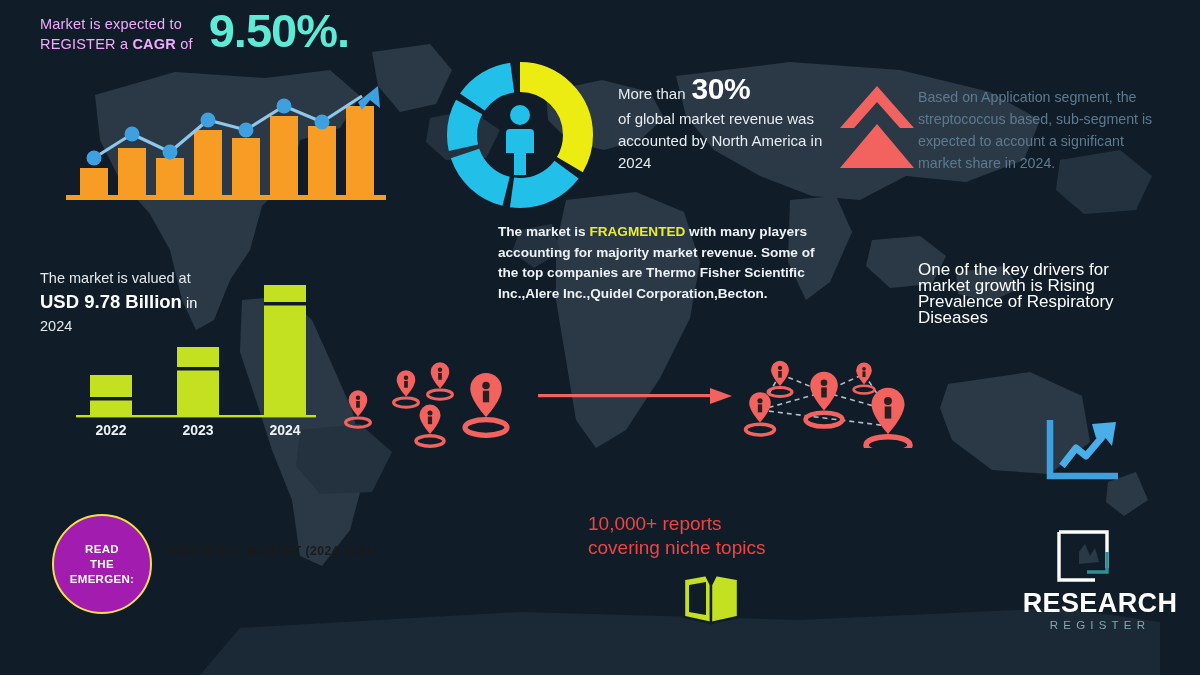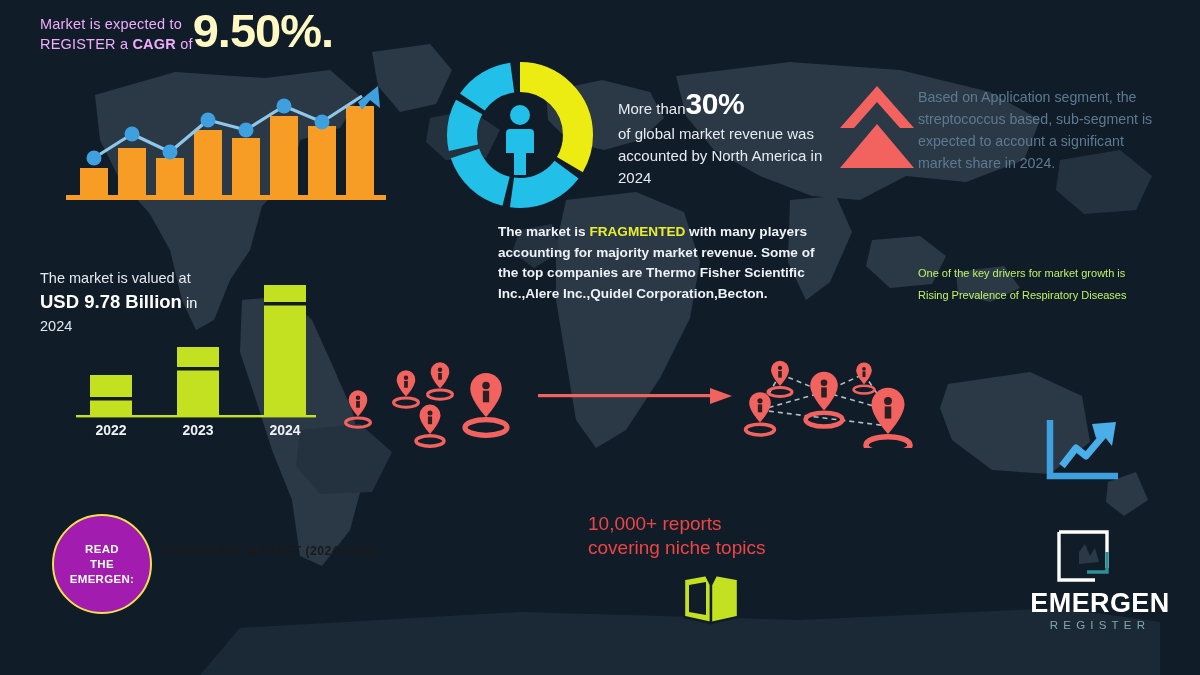--- a/index.html
+++ b/index.html
@@ -32,22 +32,22 @@
   #headline { left: 40px; top: 10px; width: 420px; }
   #headline .line-wrap {
     display: flex; align-items: flex-start;
   }
   #headline .small-lines {
     font-size: 14.5px; line-height: 20px; color: #f0abfc;
     padding-top: 4px; letter-spacing: .2px; white-space: nowrap;
   }
   #headline .small-lines b { font-weight: bold; }
   #cagr-value {
-    font-size: 47px; font-weight: bold; color: #fef9c3;
-    line-height: 48px; letter-spacing: -1px; margin-left: 0;
+    font-size: 47px; font-weight: bold; color: #5eead4;
+    line-height: 48px; letter-spacing: -1px; margin-left: 16px;
     margin-top: -3px;
     text-align: center;
   }
 
   
   #orange-chart { left: 62px; top: 78px; width: 330px; height: 130px; }
   #orange-chart svg { display:block; }
 
   
   #valuation { left: 40px; top: 268px; width: 280px; }
@@ -58,24 +58,24 @@
 
   
   #green-chart { left: 62px; top: 275px; width: 260px; height: 170px; }
   #green-chart svg { display:block; }
 
   
   #donut { left: 440px; top: 55px; width: 160px; height: 160px; }
   #donut svg { display:block; }
 
   
-  #pct-block { left: 618px; top: 87px; width: 210px; }
+  #pct-block { left: 618px; top: 72px; width: 210px; }
   #pct-block .row1 { display:flex; align-items:baseline; }
   #pct-block .pre { font-size: 15px; color: #e6ebf0; }
-  #pct-block .big { font-size: 30px; font-weight: bold; color: #ffffff; margin-left: 0; letter-spacing:-.5px;text-align:center; }
+  #pct-block .big { font-size: 30px; font-weight: bold; color: #ffffff; margin-left: 6px; letter-spacing:-.5px;text-align:center; }
   #pct-block .rest { font-size: 15px; color: #e6ebf0; line-height: 22px; margin-top: 2px; }
 
   
   #fragmented {
     left: 498px; top: 222px; width: 340px;
     font-size: 13.6px; line-height: 20.5px; color: #eef2f5; font-weight: bold;
   }
   #fragmented .hl { color: #e9ed2f; }
 
   
@@ -84,21 +84,21 @@
 
   
   #app-seg {
     left: 918px; top: 86px; width: 250px;
     font-size: 14.2px; line-height: 22px; color: #5c7a90;
   }
 
   
   #key-driver {
     left: 918px; top: 262px; width: 230px;
-    font-size: 11px; line-height: 22px; color: #bef264;
+    font-size: 17px; line-height: 16px; color: #ffffff;
   }
 
   
   #pins-left { left: 336px; top: 348px; width: 180px; height: 100px; }
   #pins-right { left: 738px; top: 348px; width: 182px; height: 100px; }
   #flow-arrow { left: 538px; top: 385px; width: 196px; height: 22px; }
   #pins-left svg, #pins-right svg, #flow-arrow svg { display:block; }
 
   
   #report-banner {
@@ -414,16 +414,16 @@
   </div>
 
   <div id="brand-mark">
     <svg viewBox="0 0 52 52" xmlns="http://www.w3.org/2000/svg">
       <path d="M2 2 H50 V38" fill="none" stroke="#ffffff" stroke-width="3.4"></path>
       <path d="M2 2 V50 H38" fill="none" stroke="#ffffff" stroke-width="3.4"></path>
       <path d="M30 42 H50 V22" fill="none" stroke="#2e8f96" stroke-width="3.4"></path>
       <path d="M22 22 L28 14 L33 26 L38 18 L42 32 L22 34 Z" fill="#2b3947"></path>
     </svg>
   </div>
-  <div id="brand-name">EMERGEN</div>
+  <div id="brand-name">RESEARCH</div>
   <div id="brand-sub">REGISTER</div>
 
 </div>
 
 </body></html>

